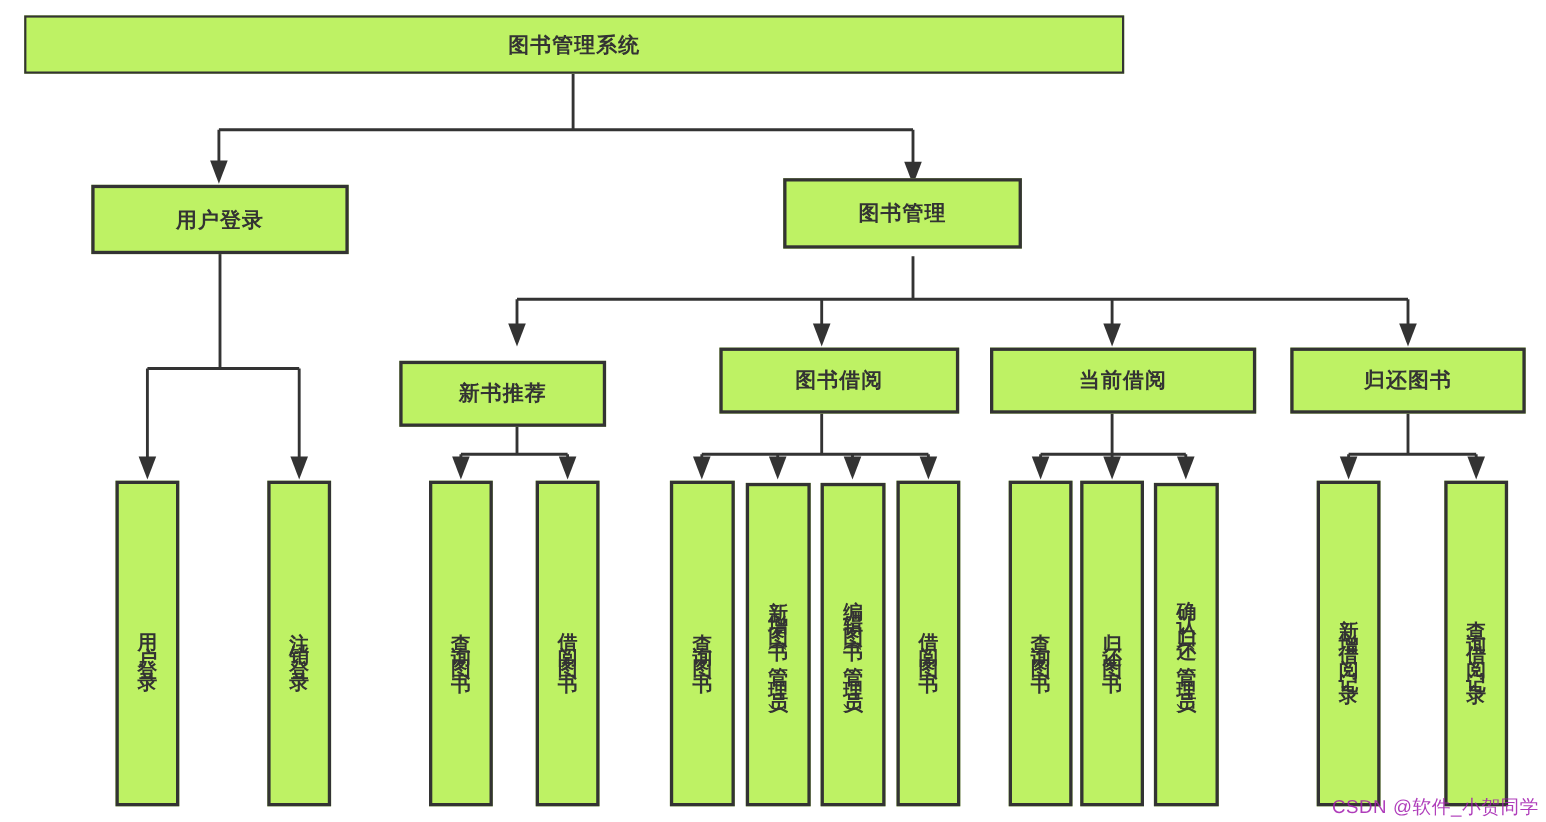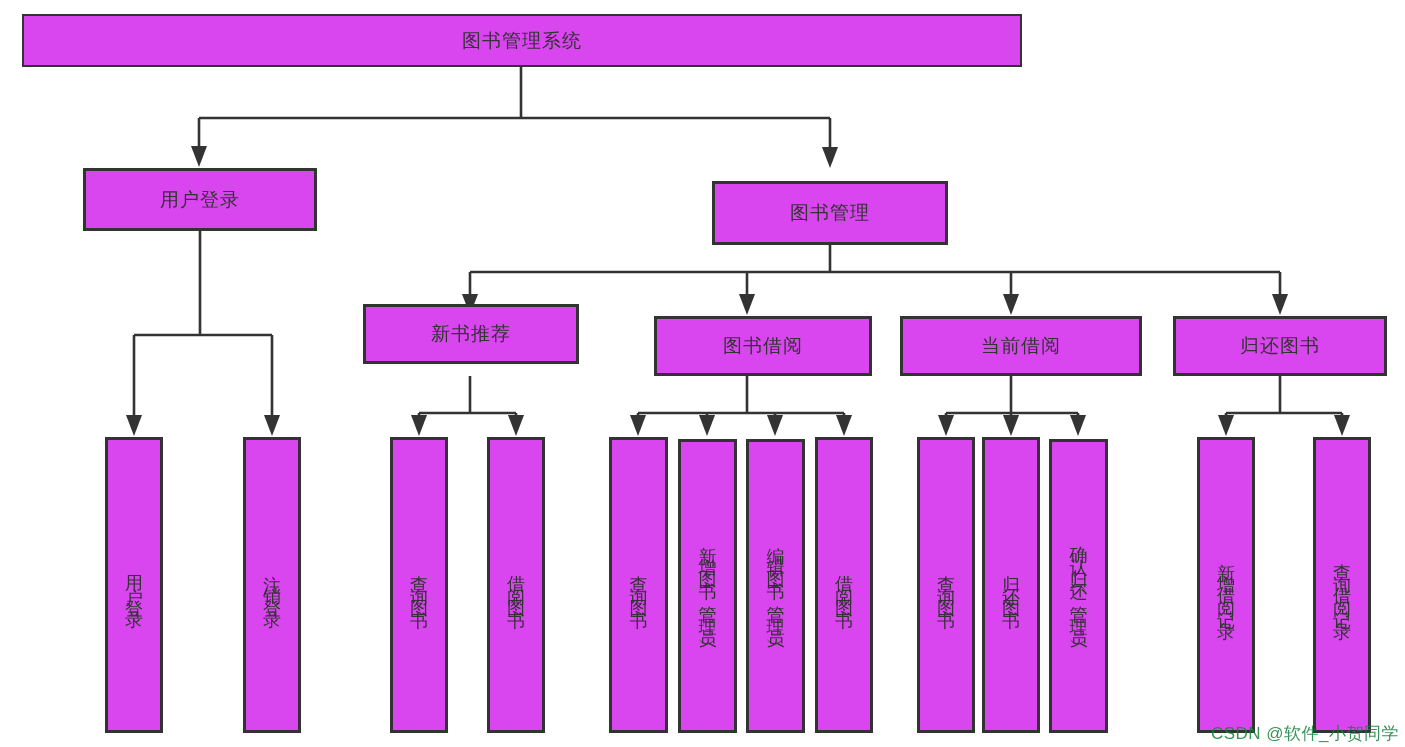--- a/index.html
+++ b/index.html
@@ -16,27 +16,28 @@
   }
   .connectors {
     position: absolute;
     left: 0; top: 0;
     width: 1405px; height: 747px;
     pointer-events: none;
   }
   .node {
     position: absolute;
     box-sizing: border-box;
-    background: #d946ef;
+    background: #bef264;
     border: 3px solid #333333;
     color: #333333;
     display: flex;
     align-items: center;
     justify-content: center;
     text-align: center;
+    font-weight: bold;
   }
   .node.root {
     border-width: 2.5px;
     font-size: 19px;
     letter-spacing: 1px;
   }
   .node.h {
     font-size: 19px;
     letter-spacing: 1px;
   }
@@ -46,21 +47,21 @@
     font-size: 18px;
     line-height: 1;
     letter-spacing: 12px;
     white-space: nowrap;
   }
   .watermark {
     position: absolute;
     right: 6px;
     bottom: 2px;
     font-size: 17px;
-    color: #15803d;
+    color: #a21caf;
     opacity: 0.85;
     letter-spacing: 0.5px;
     pointer-events: none;
   }
 </style>
 </head>
 <body>
 
 <div class="canvas">
 
@@ -104,25 +105,25 @@
     </g>
   </svg>
 
   <div class="node root" style="left:22px; top:14px; width:1000px; height:53px;">
     <span>图书管理系统</span>
   </div>
 
   <div class="node h" style="left:83px; top:168px; width:234px; height:63px;">
     <span>用户登录</span>
   </div>
-  <div class="node h" style="left:712px; top:181px; width:236px; height:64px;">
+  <div class="node h" style="left:712px; top:162px; width:217px; height:64px;">
     <span>图书管理</span>
   </div>
 
-  <div class="node h" style="left:363px; top:304px; width:216px; height:60px;">
+  <div class="node h" style="left:363px; top:328px; width:188px; height:60px;">
     <span>新书推荐</span>
   </div>
   <div class="node h" style="left:638px; top:316px; width:218px; height:60px;margin-left:16px;">
     <span>图书借阅</span>
   </div>
   <div class="node h" style="left:900px; top:316px; width:242px; height:60px;">
     <span>当前借阅</span>
   </div>
   <div class="node h" style="left:1173px; top:316px; width:214px; height:60px;">
     <span>归还图书</span>

